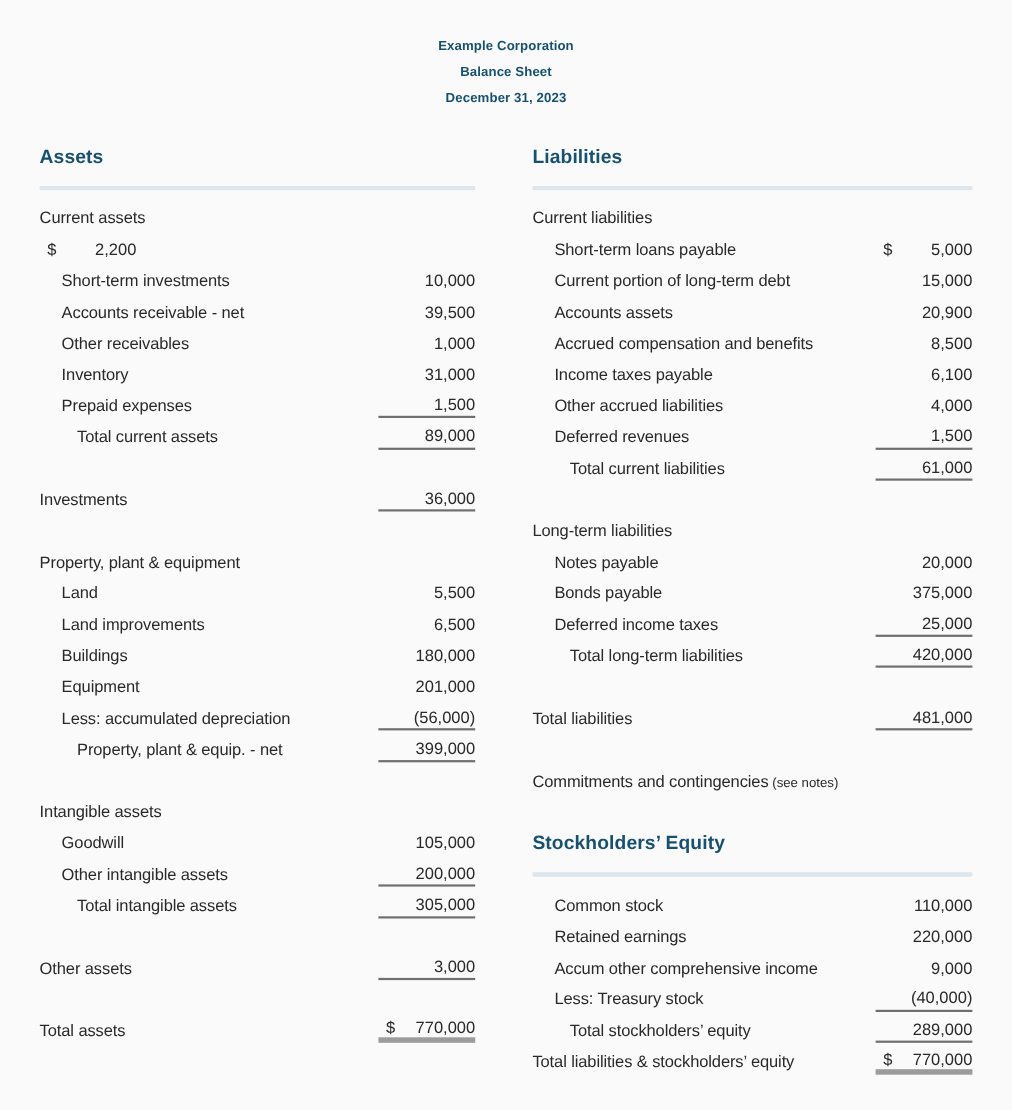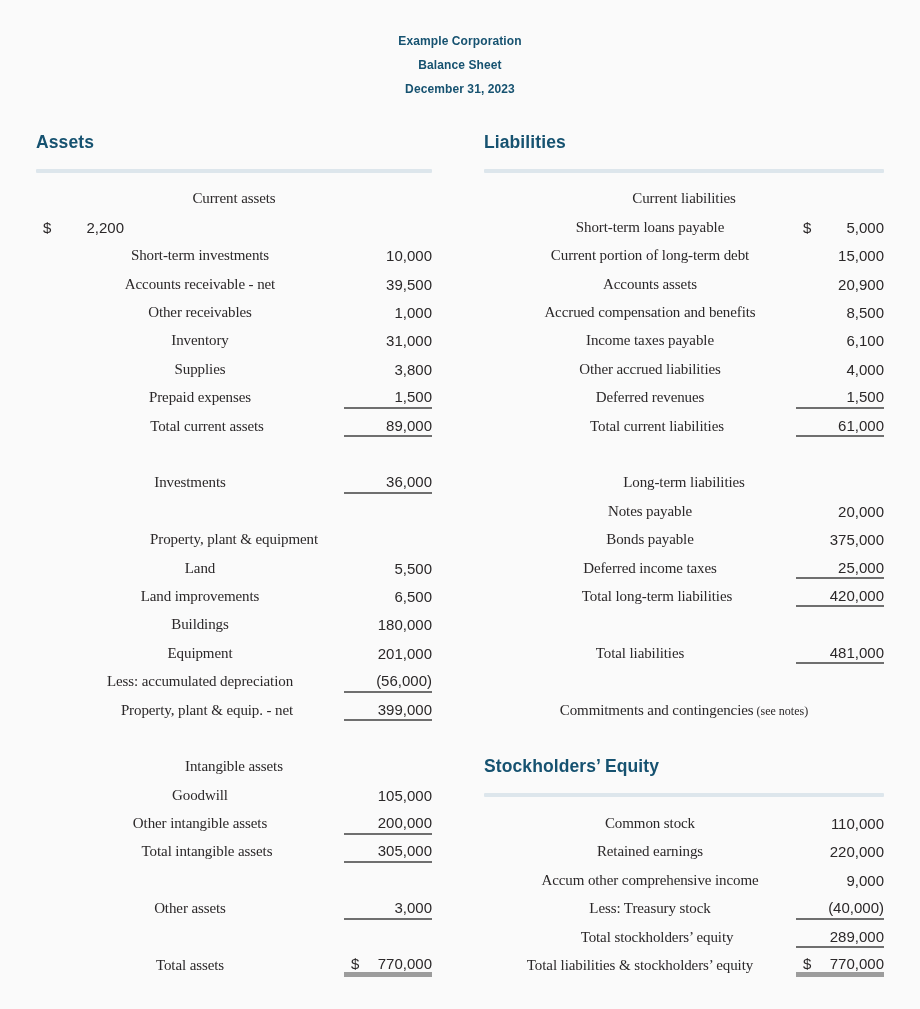--- a/index.html
+++ b/index.html
@@ -29,21 +29,21 @@
     line-height:24px;
     color:var(--teal);
     letter-spacing:0.1px;
   }
   .columns{
     display:flex;
     margin-left:36px;
     margin-top:27px;
     gap:52px;
   }
-  .col{width:396px;text-align:center;}
+  .col{width:396px;}
   .col.right{width:400px;}
   .row{
     height:28.4px;
     display:flex;
     align-items:center;
   }
   .sec-header{
     font-size:17.5px;
     font-weight:bold;
     color:var(--teal);
@@ -53,21 +53,20 @@
     width:100%;
     height:4px;
     background:var(--rule);
     border-radius:1px;
   }
   .label{
     flex:1;
     font-size:15px;
     letter-spacing:-0.1px;
     white-space:nowrap;
-    font-family:Liberation Serif, serif;
   }
   .indent-1{padding-left:20px;}
   .indent-2{padding-left:34px;}
   .suffix{font-size:12px;letter-spacing:0;margin-top:29px;}
   .value-cell{
     width:88px;
     height:22px;
     display:flex;
     justify-content:flex-end;
     align-items:center;
@@ -122,26 +121,20 @@
             <span class="num">1,000</span>
           </span>
         </div>
         <div class="row">
           <span class="label indent-1">Inventory</span>
           <span class="value-cell">
             <span class="num">31,000</span>
           </span>
         </div>
         <div class="row">
-          <span class="label indent-1">Supplies</span>
-          <span class="value-cell">
-            <span class="num">3,800</span>
-          </span>
-        </div>
-        <div class="row">
           <span class="label indent-1">Prepaid expenses</span>
           <span class="value-cell line-single">
             <span class="num">1,500</span>
           </span>
         </div>
         <div class="row">
           <span class="label indent-2">Total current assets</span>
           <span class="value-cell line-single">
             <span class="num">89,000</span>
           </span>

